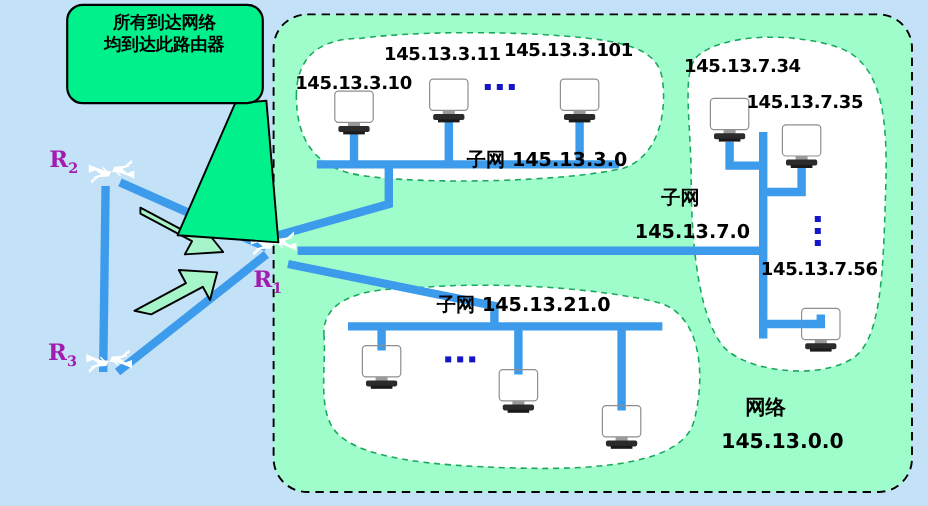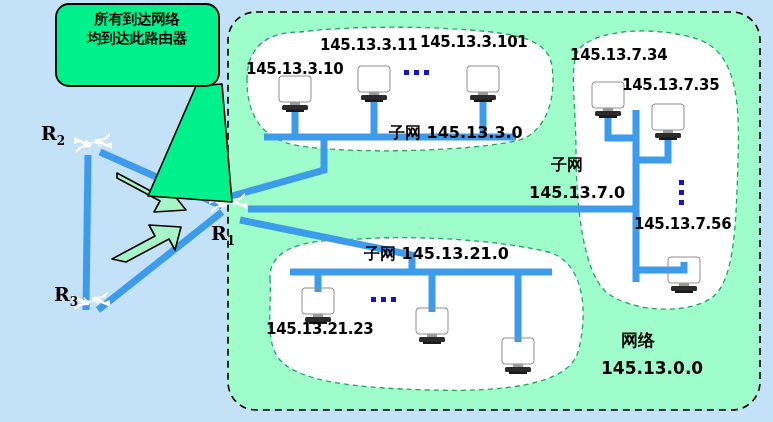--- a/index.html
+++ b/index.html
@@ -18,21 +18,21 @@
     color:#000;
     white-space:nowrap;
     line-height:1.05;
     font-family:"DejaVu Sans","Liberation Sans",sans-serif;
   }
   .ip{font-size:15px;letter-spacing:-0.3px;}
   .subnet{font-size:16px;}
   .netbig{font-size:17px;text-align:center;}
   .rname{
     position:absolute;
-    color:#000000;
+    color:#a21caf;
     font-weight:bold;
     font-size:19px;
     font-family:"DejaVu Serif","Liberation Serif",serif;
   }
   .rname sub{font-size:12px;}
   .callout-text{
     position:absolute;
     left:60px;top:10px;width:154px;
     text-align:center;
     font-size:14.5px;
@@ -208,21 +208,21 @@
   </svg>
 
   <div class="callout-text">
     <div>所有到达网络</div>
     <div>均到达此路由器</div>
   </div>
 
   <div class="rname" style="left:41px;top:122px;">
     <span>R</span><sub>2</sub>
   </div>
-  <div class="rname" style="left:40px;top:283px;margin-left:14px;">
+  <div class="rname" style="left:40px;top:283px;">
     <span>R</span><sub>3</sub>
   </div>
   <div class="rname" style="left:211px;top:222px;">
     <span>R</span><sub>1</sub>
   </div>
 
   <div class="lbl ip" style="left:246px;top:62px;">145.13.3.10</div>
   <div class="lbl ip" style="left:320px;top:38px;">145.13.3.11</div>
   <div class="lbl ip" style="left:420px;top:35px;">145.13.3.101</div>
   <div class="dots" style="left:404px;top:70px;">
@@ -242,18 +242,17 @@
       <i></i>
   </div>
   <div class="lbl ip" style="left:634px;top:217px;">145.13.7.56</div>
 
   <div class="lbl subnet" style="left:364px;top:246px;">子网 145.13.21.0</div>
   <div class="dots" style="left:371px;top:297px;">
     <i></i>
       <i></i>
       <i></i>
   </div>
-  <div class="lbl ip" style="left:266px;top:322px;">145.13.21.23</div>
 
   <div class="lbl netbig" style="left:621px;top:332px;">网络</div>
   <div class="lbl netbig" style="left:601px;top:360px;">145.13.0.0</div>
 
 </div>
 
 </body></html>

